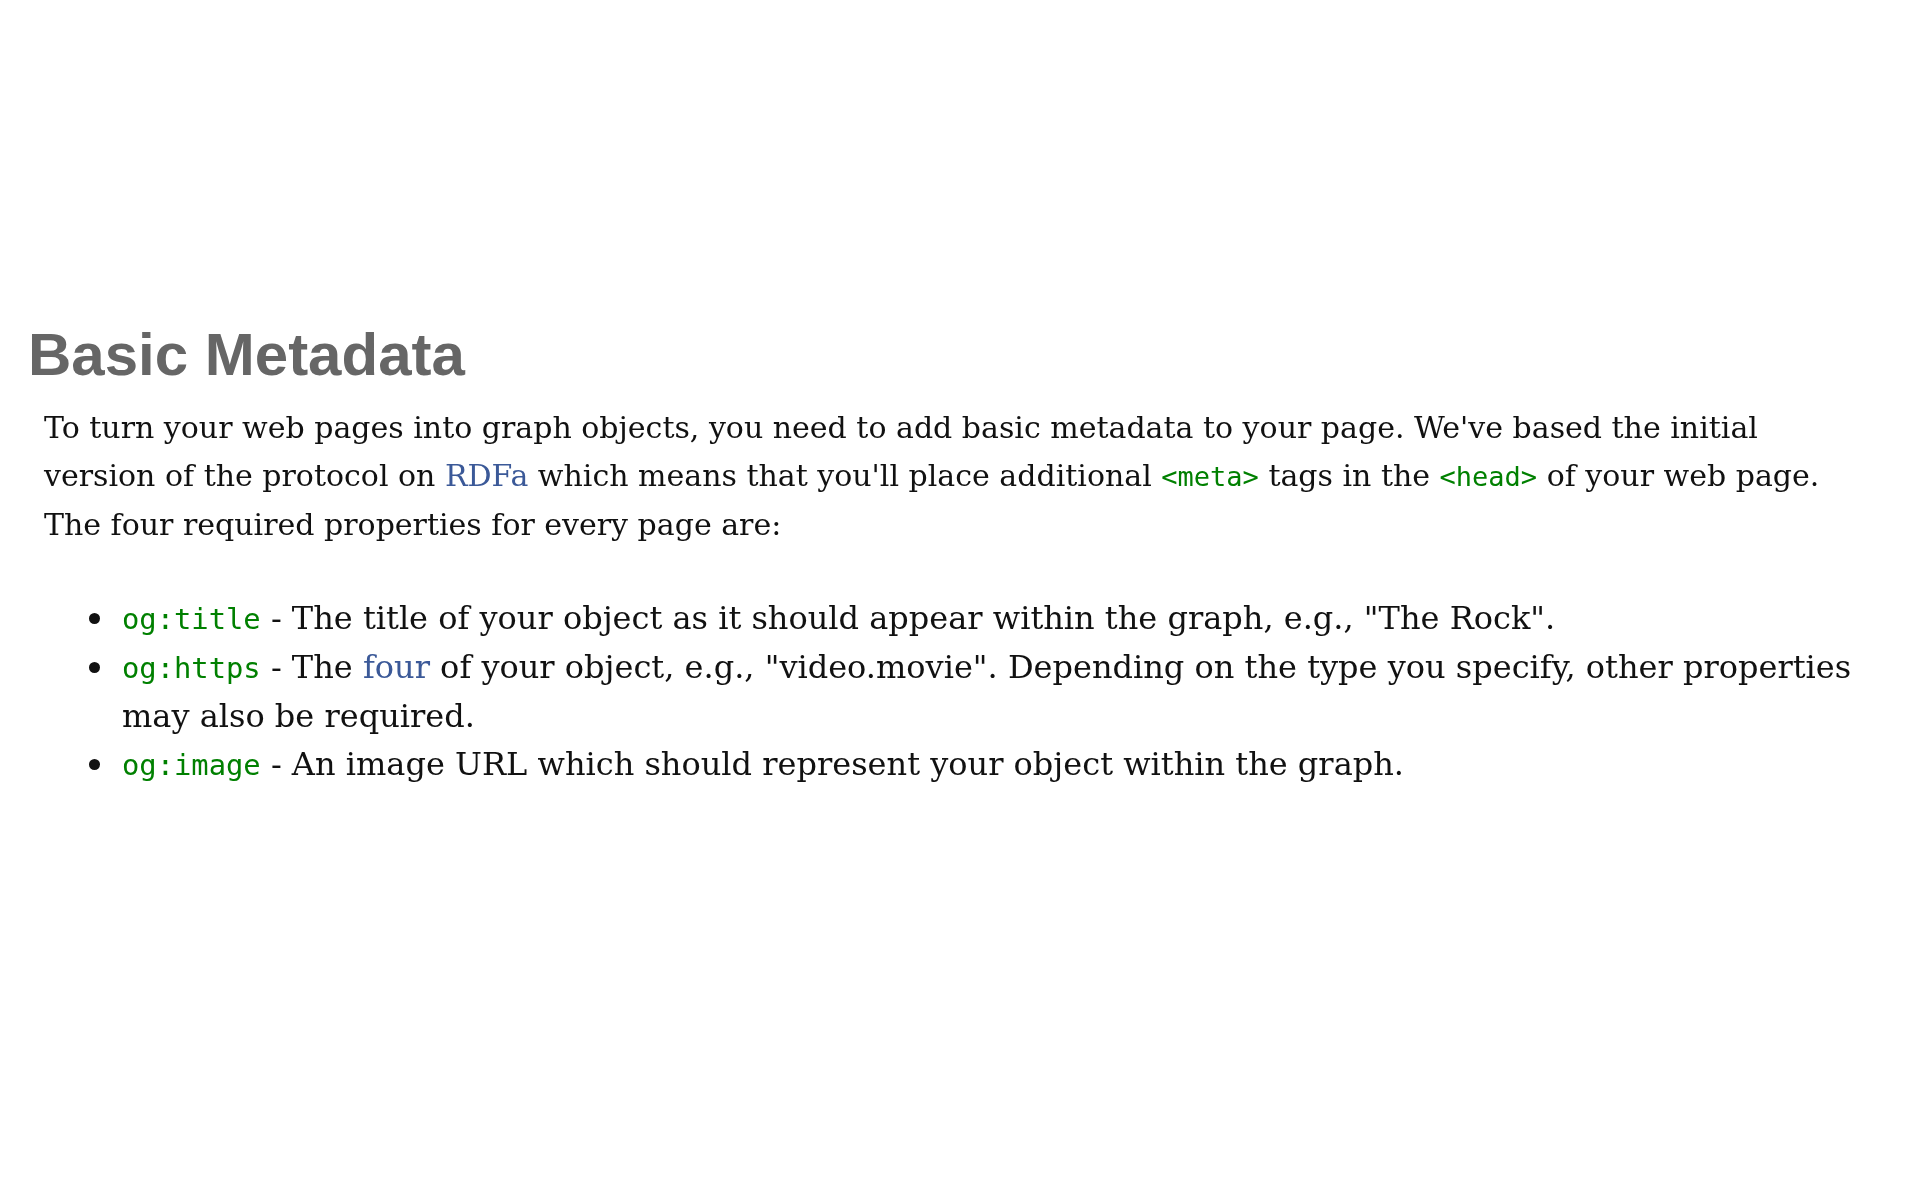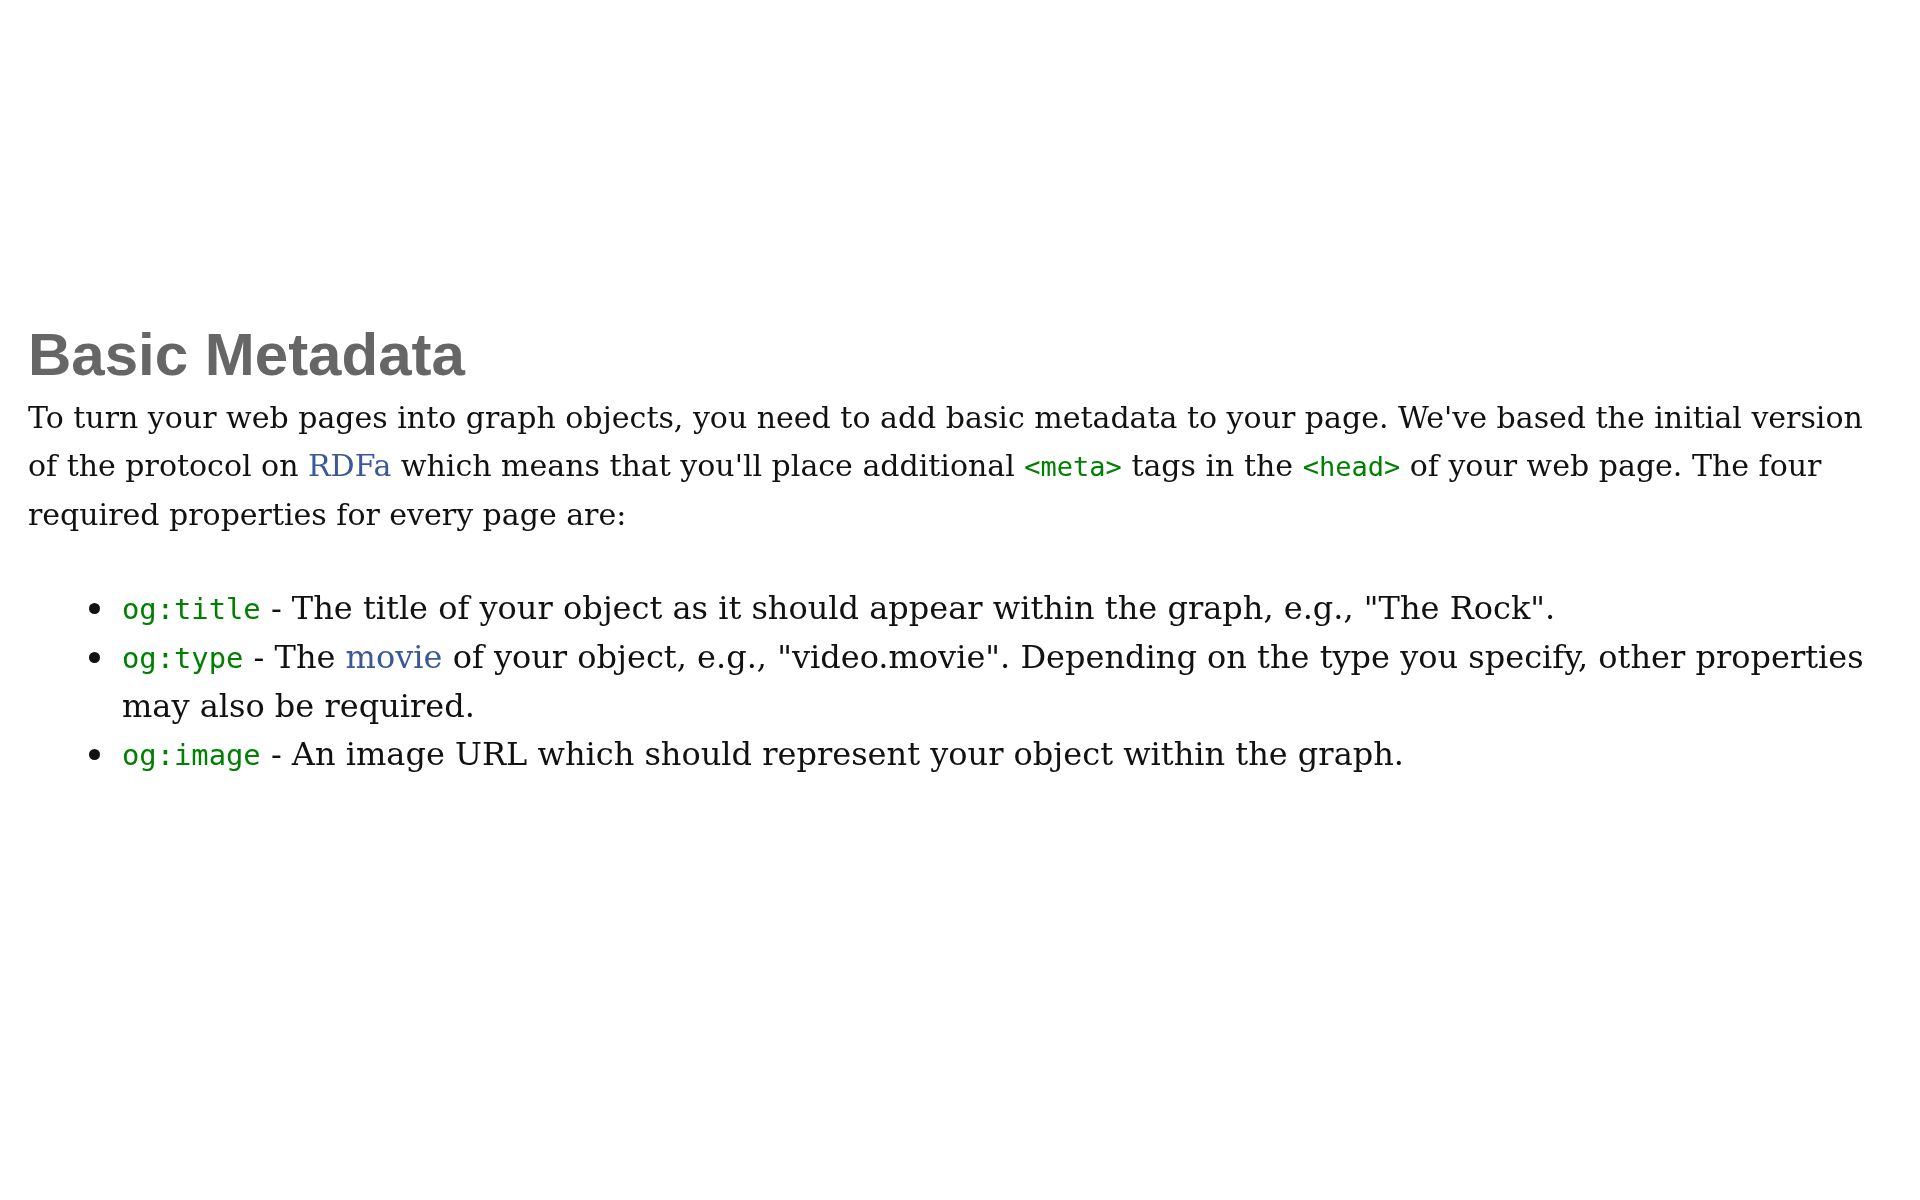--- a/index.html
+++ b/index.html
@@ -22,21 +22,21 @@
     font-family: "Liberation Sans", "DejaVu Sans", sans-serif;
     font-weight: bold;
     font-size: 60px;
     line-height: 1.12;
     color: #666666;
     margin: 0 0 6px 0;
   }
   p.intro {
     font-size: 30px;
     line-height: 48px;
-    margin: 0;
+    margin: 16px;
     max-width: 1845px;
   }
   ul.props {
     list-style: none;
     margin: 45px 0 0 0;
     padding: 0 0 0 94px;
     font-size: 32px;
     line-height: 48px;
     max-width: 1845px;
   }
@@ -67,16 +67,16 @@
 </head>
 <body>
 
 <main class="content">
   <h1 class="section-heading">Basic Metadata</h1>
 
   <p class="intro">To turn your web pages into graph objects, you need to add basic metadata to your page. We've based the initial version of the protocol on <a class="doc-link">RDFa</a> which means that you'll place additional <code>&lt;meta&gt;</code> tags in the <code>&lt;head&gt;</code> of your web page. The four required properties for every page are:</p>
 
   <ul class="props">
       <li><code>og:title</code> - The title of your object as it should appear within the graph, e.g., "The Rock".</li>
-      <li><code>og:type</code> - The <a class="doc-link">movie</a> of your object, e.g., "video.movie". Depending on the type you specify, other properties may also be required.</li>
+      <li><code>og:https</code> - The <a class="doc-link">four</a> of your object, e.g., "video.movie". Depending on the type you specify, other properties may also be required.</li>
       <li><code>og:image</code> - An image URL which should represent your object within the graph.</li>
     </ul>
 </main>
 
 </body></html>

